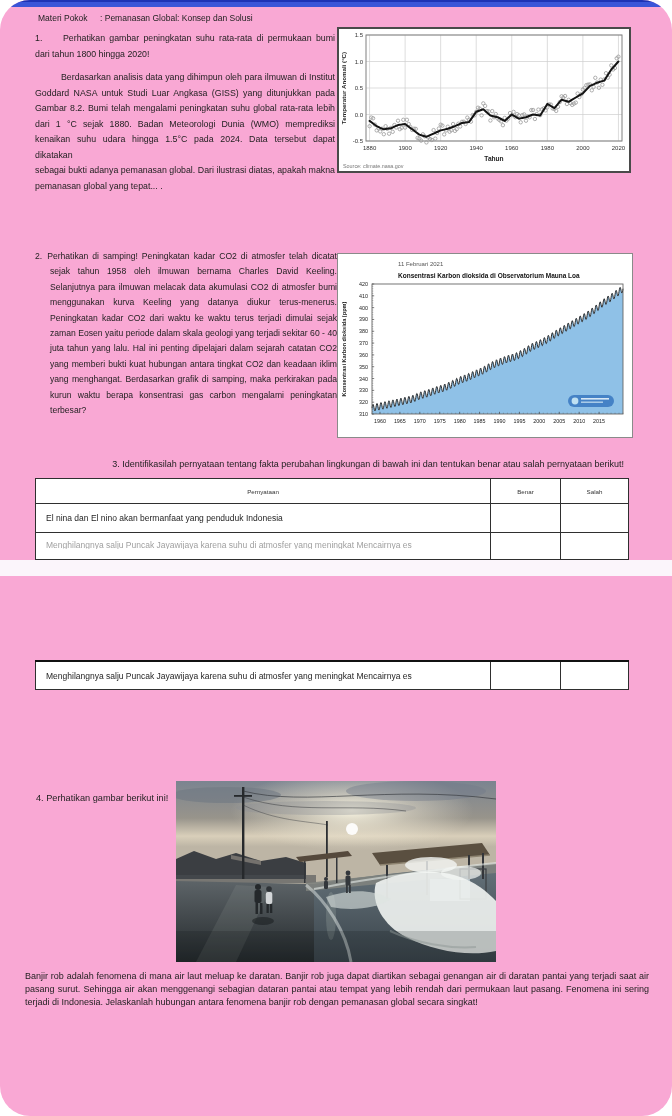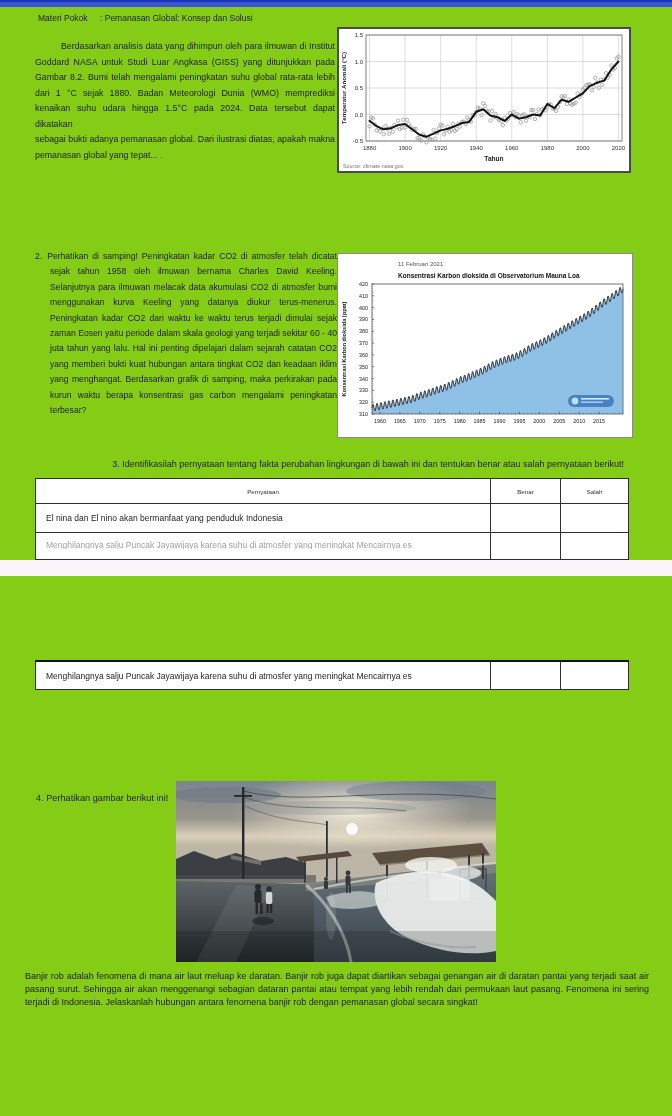--- a/index.html
+++ b/index.html
@@ -1,17 +1,17 @@
 <!DOCTYPE html>
 <html><head>
 <meta charset="utf-8">
 <style>
   html,body{margin:0;padding:0;background:#fff;}
-  .page{position:relative;width:672px;height:1116px;background:#84cc16;overflow:hidden;
-        font-family:"Liberation Sans",sans-serif;color:#1c1c1c;}
+  .page{position:relative;width:672px;height:1116px;background:#f9a8d4;overflow:hidden;
+        font-family:"Liberation Sans",sans-serif;color:#1c1c1c;border-radius:30px;}
   .top-bar{position:absolute;left:0;top:0;width:672px;height:7px;
            background:linear-gradient(#1d33b5 0 2px,#3a55d8 2px 100%);}
   .doc-header{position:absolute;left:38px;top:13px;font-size:8.5px;color:#222;white-space:nowrap;}
   .doc-header .hlabel{display:inline-block;width:62px;}
   .qtext{position:absolute;text-align:justify;color:#1e1e1e;}
   .q1{left:35px;top:31px;width:300px;font-size:8.8px;line-height:15.5px;}
   .q1 p{margin:0;}
   .q1 .p-body{margin-top:8px;text-indent:26px;}
   .q1 .p-tail{margin-top:0;}
   .qnum1{display:inline-block;width:28px;}
@@ -51,20 +51,21 @@
 
 <div class="page">
 
   <div class="top-bar"></div>
 
   <div class="doc-header">
     <span class="hlabel">Materi Pokok</span><span>: Pemanasan Global: Konsep dan Solusi</span>
   </div>
 
   <div class="qtext q1">
+    <p><span class="qnum1">1.</span><span>Perhatikan gambar peningkatan suhu rata-rata di permukaan bumi dari tahun 1800 hingga 2020!</span></p>
     <p class="p-body">Berdasarkan analisis data yang dihimpun oleh para ilmuwan di Institut Goddard NASA untuk Studi Luar Angkasa (GISS) yang ditunjukkan pada Gambar 8.2. Bumi telah mengalami peningkatan suhu global rata-rata lebih dari 1 °C sejak 1880. Badan Meteorologi Dunia (WMO) memprediksi kenaikan suhu udara hingga 1.5°C pada 2024. Data tersebut dapat dikatakan</p>
     <p class="p-tail">sebagai bukti adanya pemanasan global. Dari ilustrasi diatas, apakah makna pemanasan global yang tepat... .</p>
   </div>
 
   <div class="chart-box chart1-box">
     <svg id="chart1-svg" viewBox="0 0 290 142">
         <line x1="30.555555555555557" x2="30.555555555555557" y1="6" y2="112" stroke="#cfcfcf" stroke-width="0.7"></line>
         <text x="30.555555555555557" y="121" text-anchor="middle" font-size="6" fill="#333">1880</text>
         <line x1="66.11111111111111" x2="66.11111111111111" y1="6" y2="112" stroke="#cfcfcf" stroke-width="0.7"></line>
         <text x="66.11111111111111" y="121" text-anchor="middle" font-size="6" fill="#333">1900</text>

